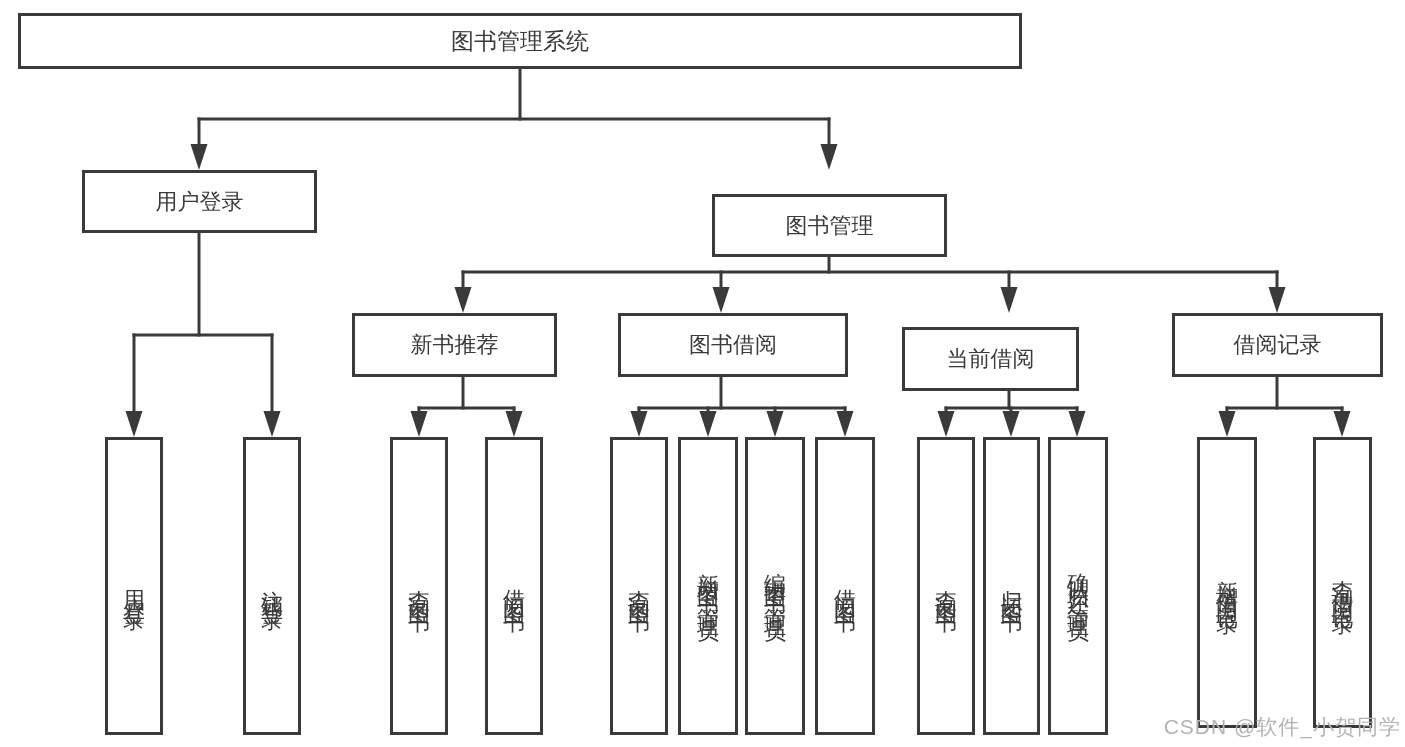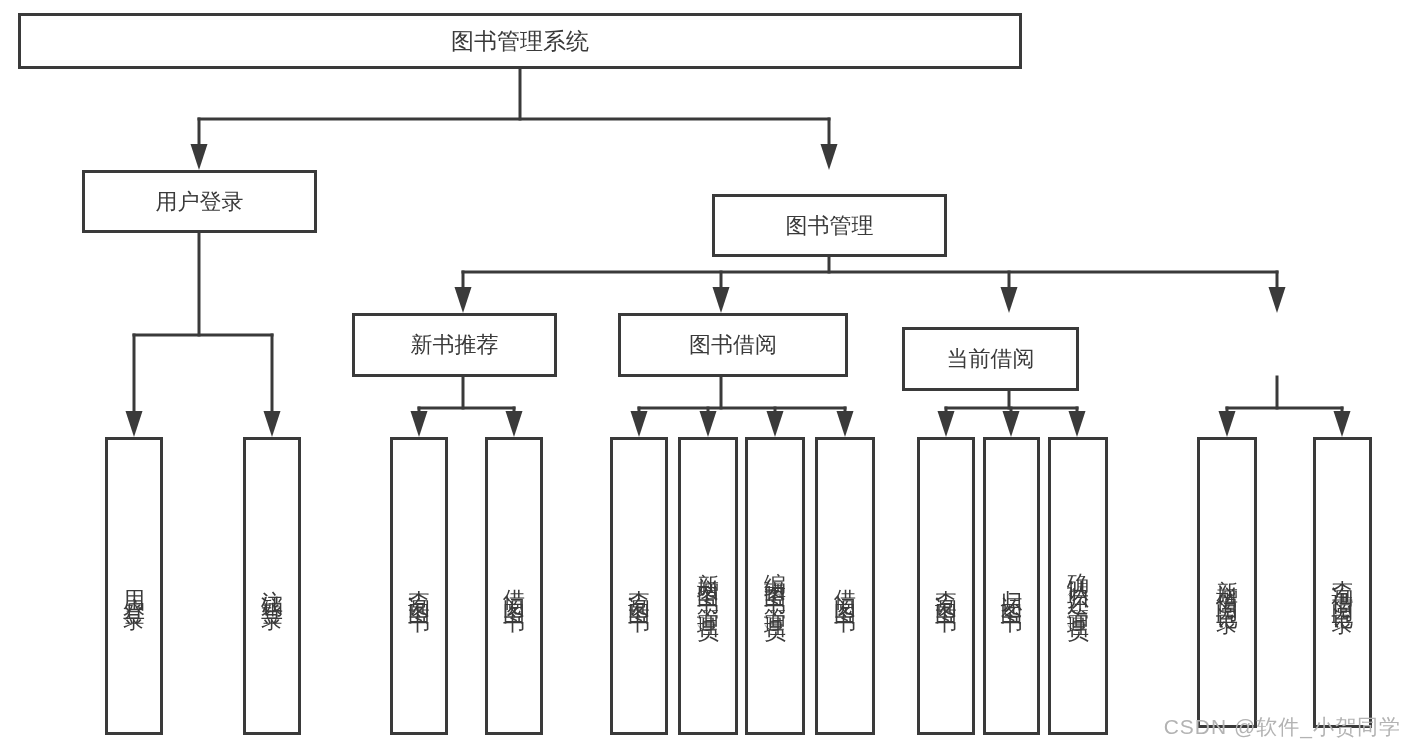--- a/index.html
+++ b/index.html
@@ -132,20 +132,23 @@
 
   <div class="node" style="left:352px;top:313px;width:205px;height:64px;">
     <span>新书推荐</span>
   </div>
   <div class="node" style="left:618px;top:313px;width:230px;height:64px;">
     <span>图书借阅</span>
   </div>
   <div class="node" style="left:902px;top:327px;width:177px;height:64px;">
     <span>当前借阅</span>
   </div>
+  <div class="node" style="left:1172px;top:313px;width:211px;height:64px;">
+    <span>借阅记录</span>
+  </div>
 
   <div class="node leaf" style="left:105px;top:437px;width:58px;height:298px;">
     <span>用户登录</span>
   </div>
   <div class="node leaf" style="left:243px;top:437px;width:58px;height:298px;">
     <span>注销登录</span>
   </div>
 
   <div class="node leaf" style="left:390px;top:437px;width:58px;height:298px;">
     <span>查询图书</span>

